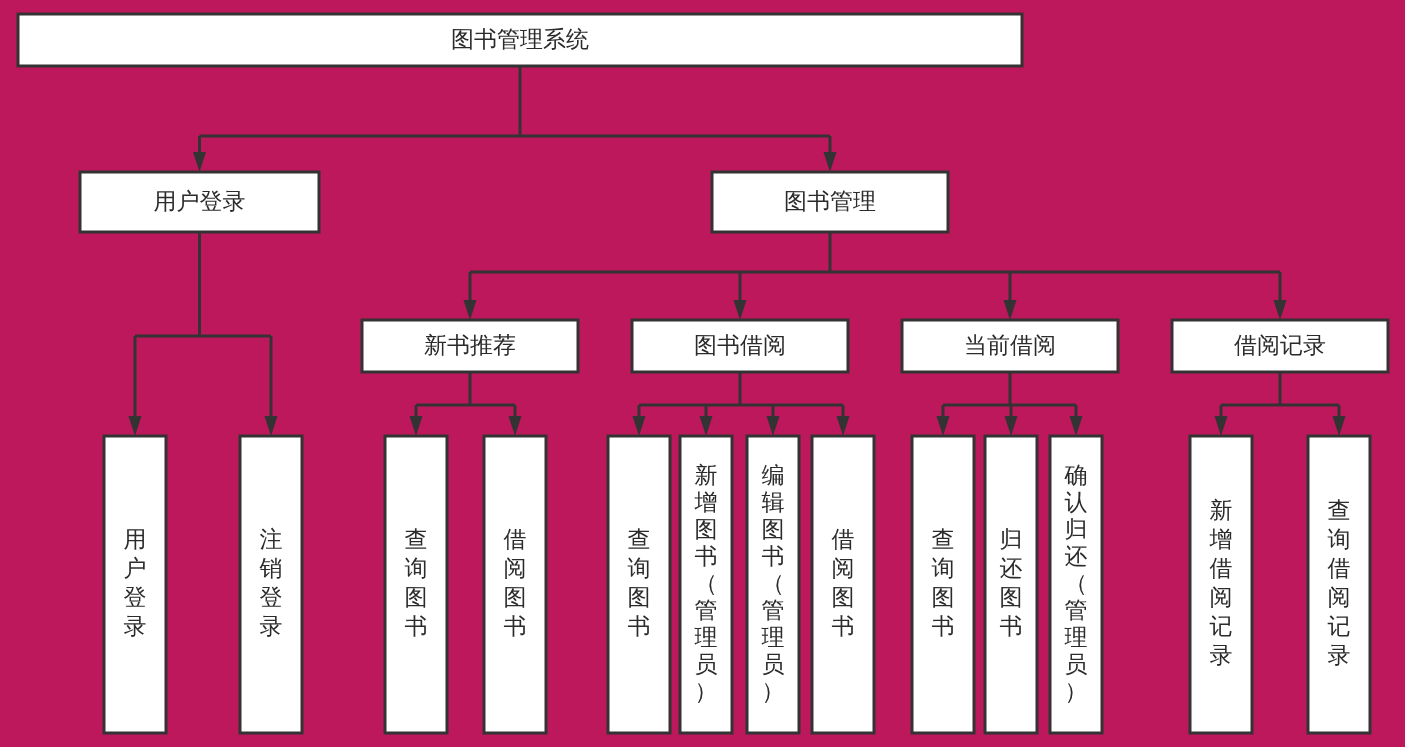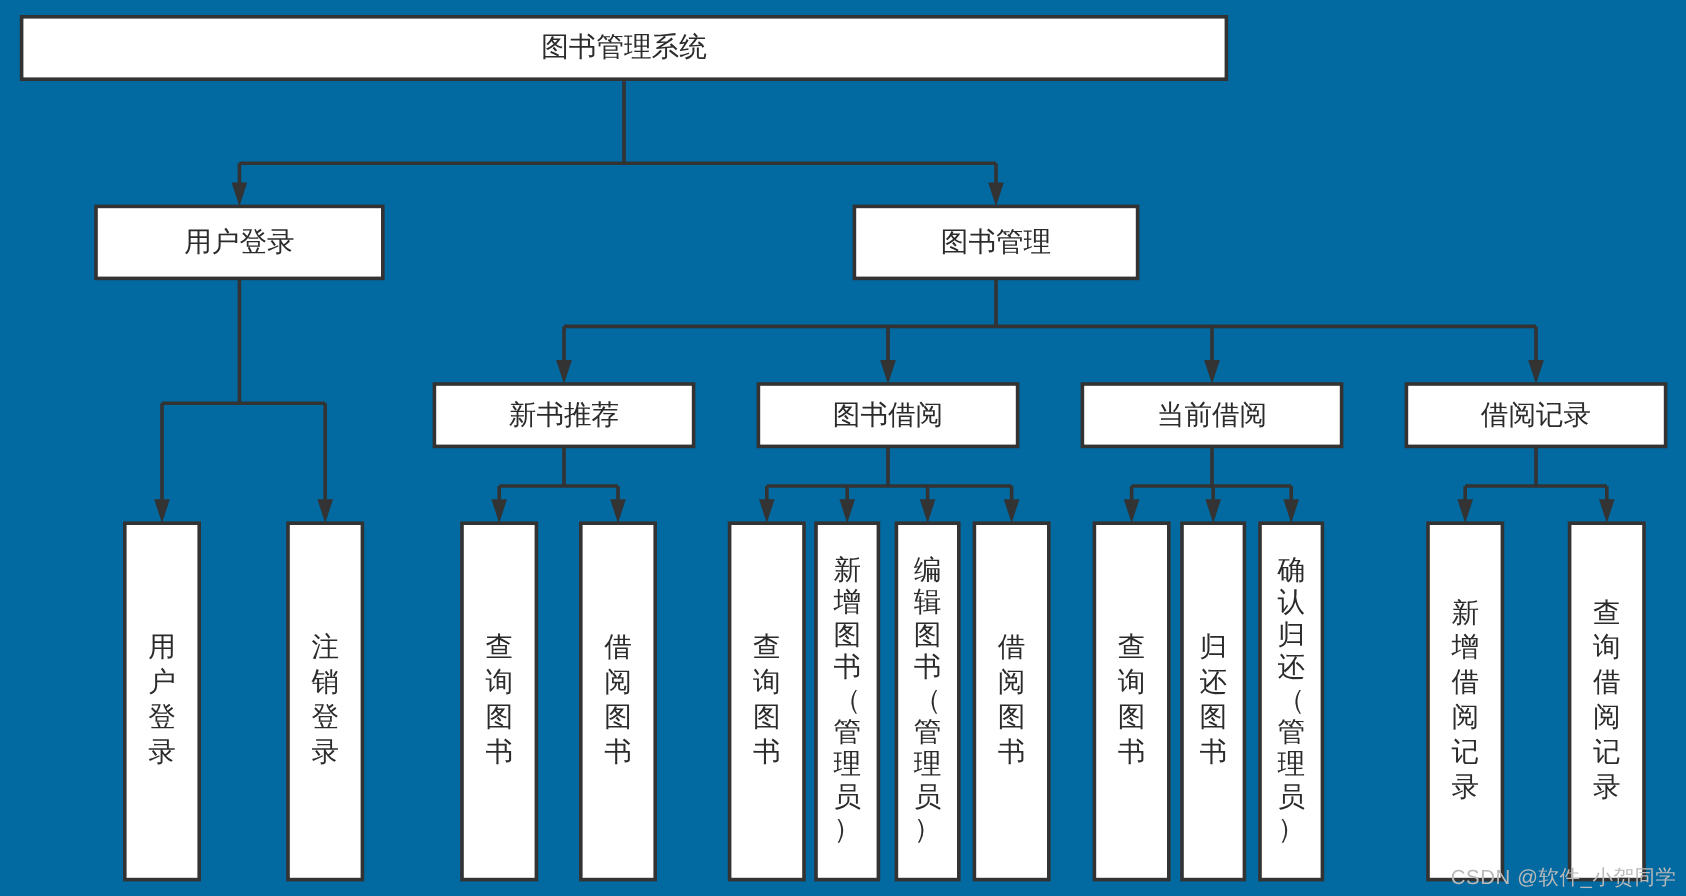--- a/index.html
+++ b/index.html
@@ -7,21 +7,21 @@
     padding: 0;
     background: #ffffff;
   }
   body {
     font-family: "Liberation Sans", "DejaVu Sans", sans-serif;
   }
   #diagram-root {
     position: relative;
     width: 1405px;
     height: 747px;
-    background: #0369a1;
+    background: #be185d;
     overflow: hidden;
   }
   svg.canvas {
     position: absolute;
     left: 0;
     top: 0;
     width: 1405px;
     height: 747px;
     display: block;
   }
@@ -211,14 +211,13 @@
         <g>
           <rect x="1190" y="436" width="62" height="297" class="node-box"></rect>
           <text x="1221" y="0" class="node-label vertical"><tspan x="1221" y="512">新</tspan><tspan x="1221" y="541">增</tspan><tspan x="1221" y="570">借</tspan><tspan x="1221" y="599">阅</tspan><tspan x="1221" y="628">记</tspan><tspan x="1221" y="657">录</tspan></text>
         </g>
         <g>
           <rect x="1308" y="436" width="62" height="297" class="node-box"></rect>
           <text x="1339" y="0" class="node-label vertical"><tspan x="1339" y="512">查</tspan><tspan x="1339" y="541">询</tspan><tspan x="1339" y="570">借</tspan><tspan x="1339" y="599">阅</tspan><tspan x="1339" y="628">记</tspan><tspan x="1339" y="657">录</tspan></text>
         </g>
       </g>
   </svg>
-  <div class="watermark">CSDN @软件_小贺同学</div>
 </div>
 
 </body></html>

